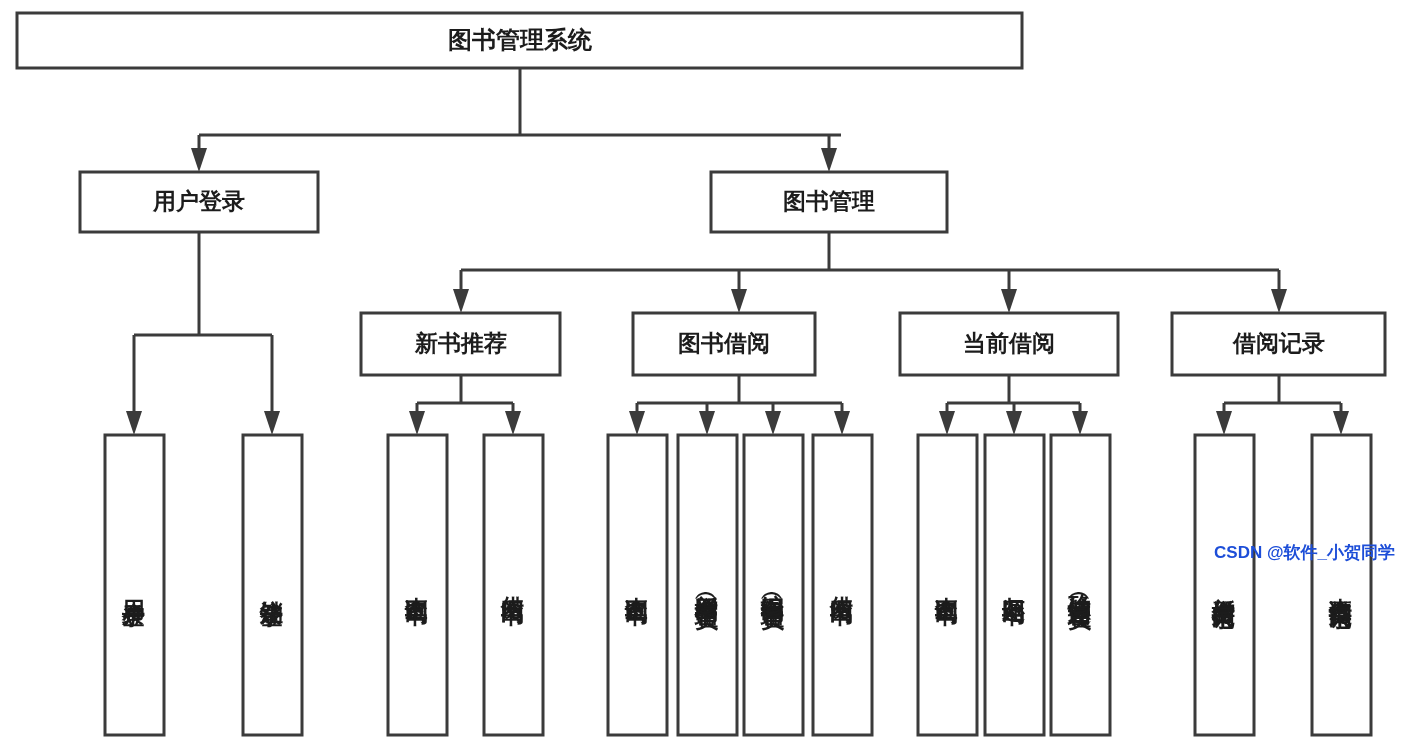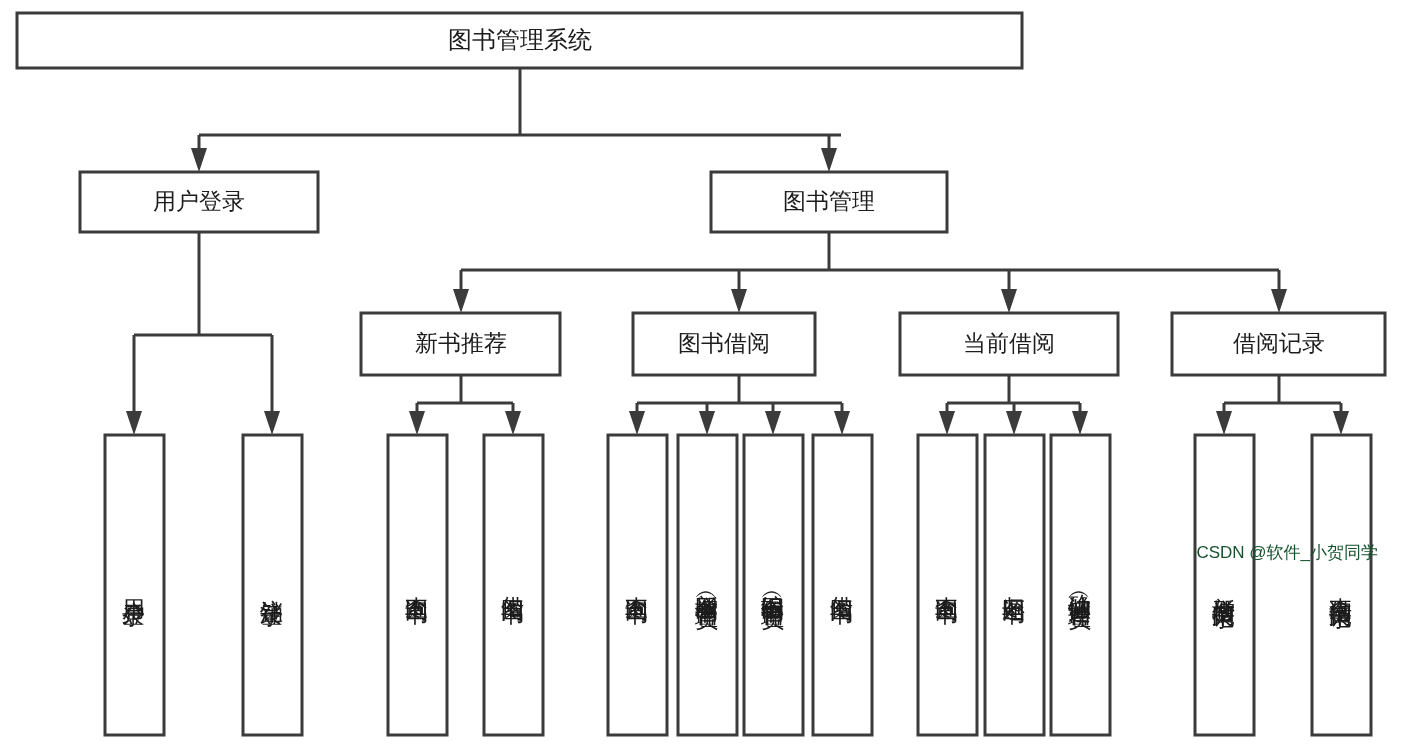--- a/index.html
+++ b/index.html
@@ -1,29 +1,29 @@
 <!DOCTYPE html>
 <html><head>
 <meta charset="utf-8">
 <style>
   html,body{margin:0;padding:0;background:#ffffff;}
   body{width:1405px;height:747px;overflow:hidden;
        font-family:"Liberation Sans","DejaVu Sans",sans-serif;}
-  #diagram-root{position:relative;width:1405px;height:569px;background:#fff;}
+  #diagram-root{position:relative;width:1405px;height:569px;background:#fff;font-weight:bold;}
   svg#flowchart{position:absolute;left:0;top:0;width:1405px;height:747px;}
   .node-box{fill:#ffffff;stroke:#3b3b3b;stroke-width:3;}
   .link-line{stroke:#3b3b3b;stroke-width:3;fill:none;stroke-linecap:butt;}
   .arrow-head{fill:#3b3b3b;stroke:none;}
   .node-label{fill:#1c1c1c;font-family:"Liberation Sans","DejaVu Sans",sans-serif;
               font-size:23px;text-anchor:middle;dominant-baseline:middle;}
   .node-label.root{font-size:24px;}
   .vlabel{fill:#1c1c1c;font-family:"Liberation Sans","DejaVu Sans",sans-serif;
           font-size:23px;text-anchor:middle;writing-mode:vertical-rl;
           letter-spacing:2px;dominant-baseline:central;}
-  .watermark{position:absolute;right:27px;bottom:5px;color:#14532d;font-size:17px;
+  .watermark{position:absolute;right:10px;bottom:5px;color:#1d4ed8;font-size:17px;
              font-family:"Liberation Sans","DejaVu Sans",sans-serif;white-space:nowrap;}
 </style>
 </head>
 <body>
 
 <div id="diagram-root">
 
   <svg id="flowchart" viewBox="0 0 1405 747">
 
     <g>

